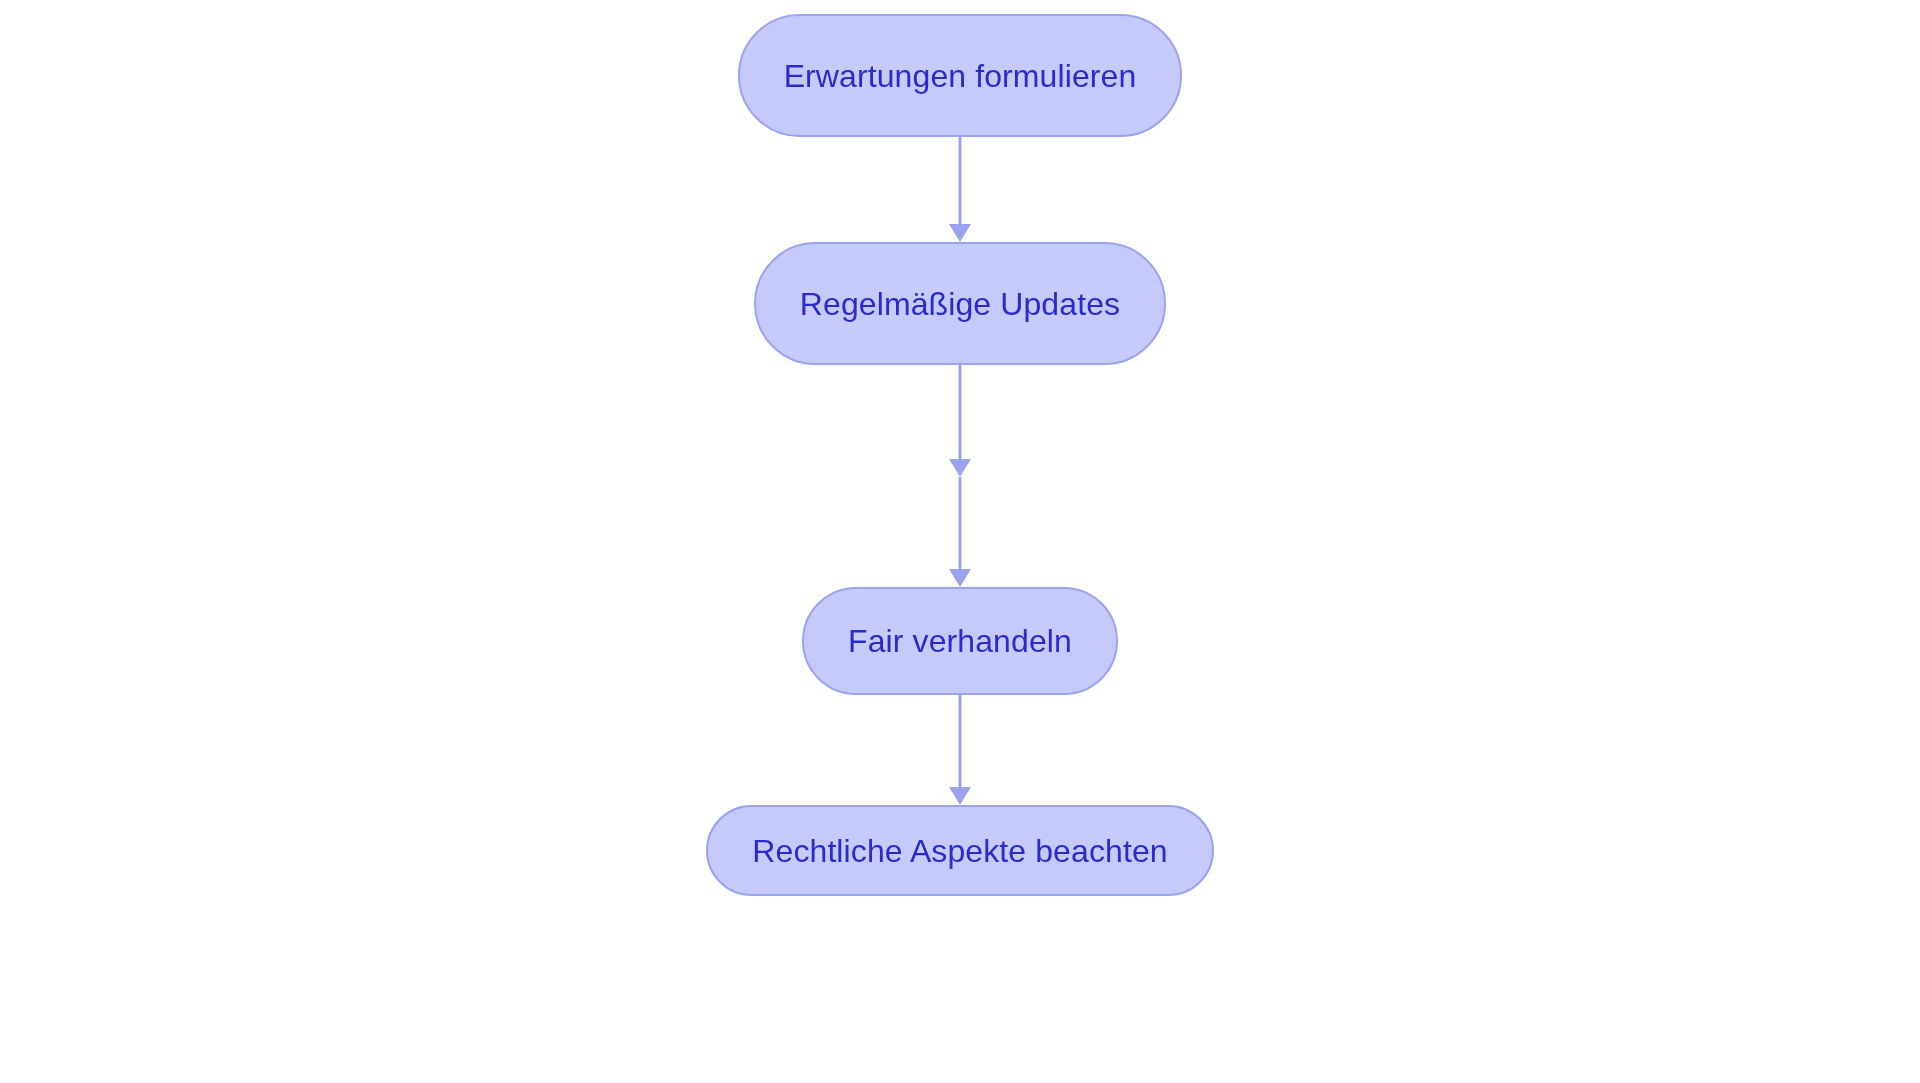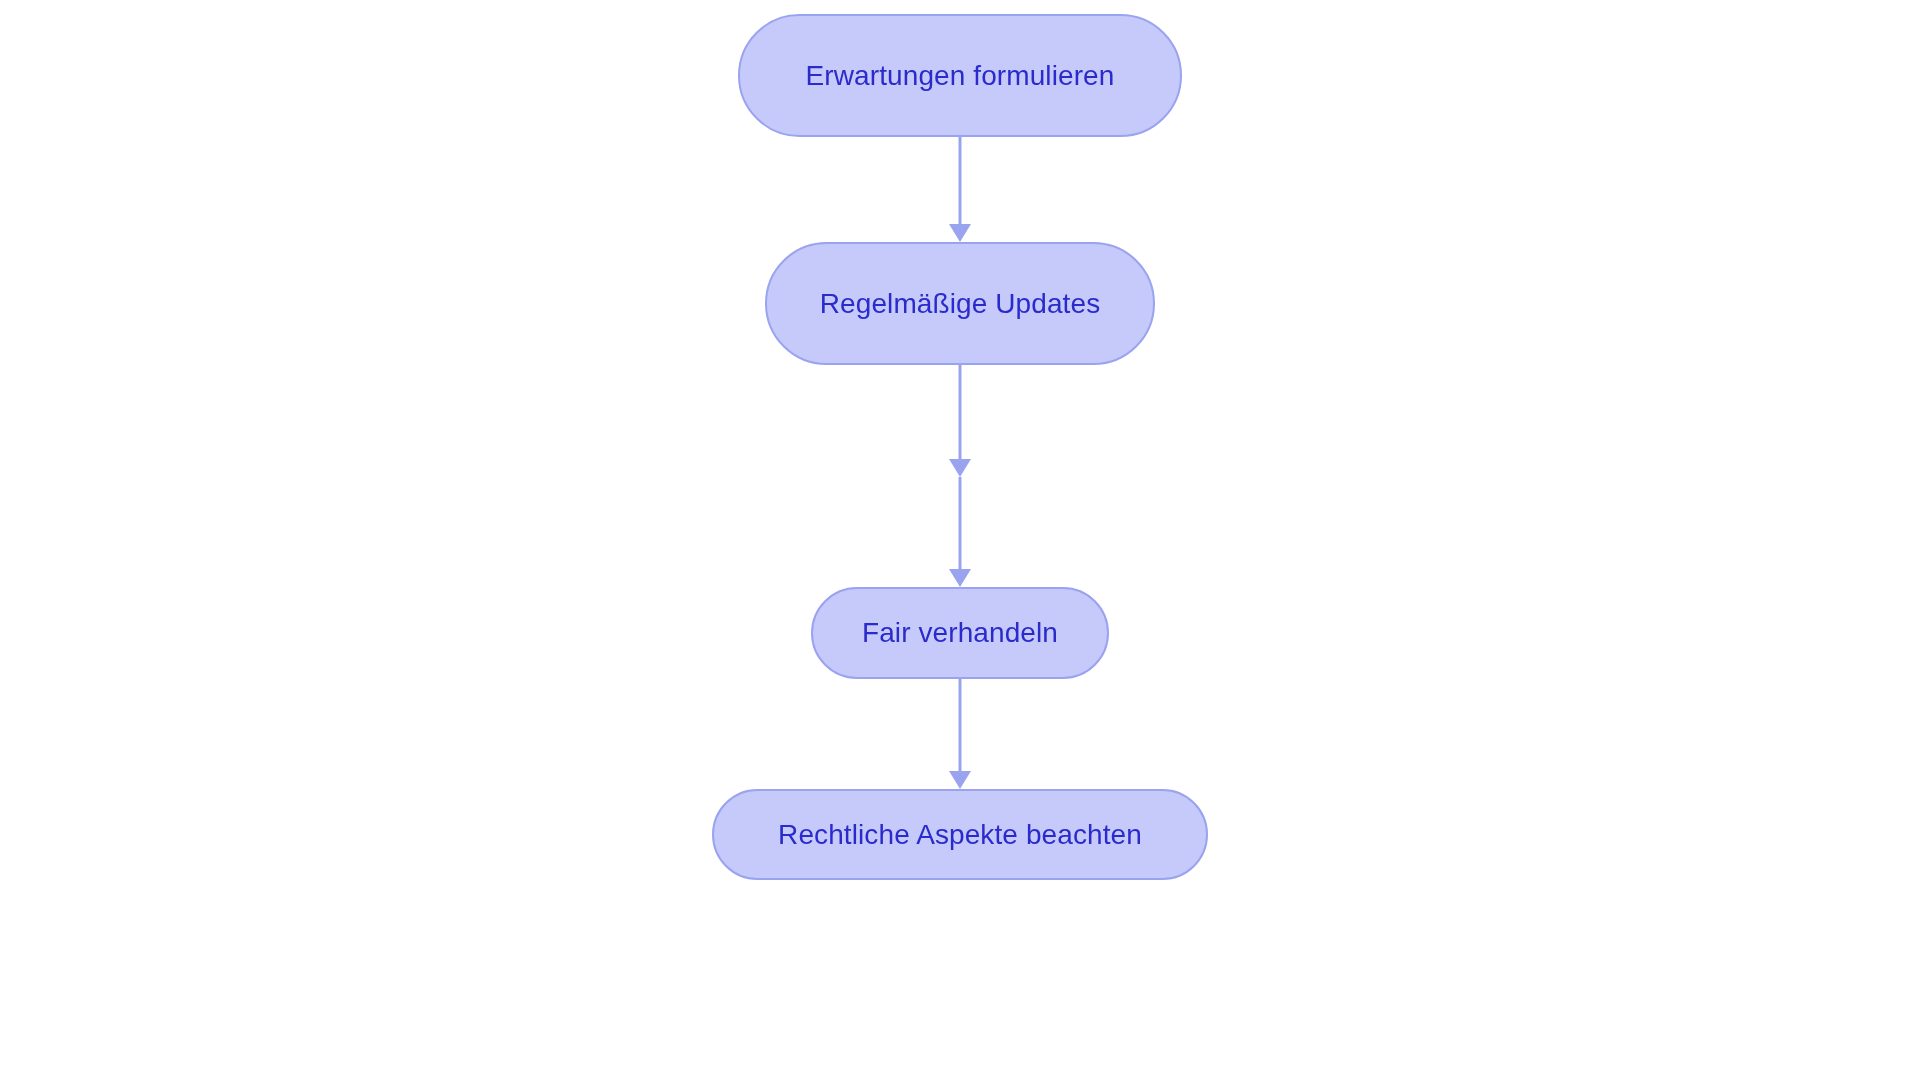--- a/index.html
+++ b/index.html
@@ -34,38 +34,38 @@
 
   .node {
     box-sizing: border-box;
     display: flex;
     align-items: center;
     justify-content: center;
     background: #c5cafa;
     border: 2px solid #9aa3f0;
     border-radius: 9999px;
     color: #2b2bcc;
-    font-size: 28px;
+    font-size: 32px;
     font-weight: 400;
     letter-spacing: 0.1px;
     line-height: 1;
     white-space: nowrap;
     padding: 0 44px;
   }
 
   .node-label {
     color: #2b2bcc;
     pointer-events: none;
   }
 
   
   .node-0 { height: 123px; min-width: 444px; margin-top: 14px; }
   .node-1 { height: 123px; min-width: 390px; }
   .node-2 { height: 123px; min-width: 448px; }
-  .node-3 { height: 92px; min-width: 298px; }
+  .node-3 { height: 108px; min-width: 298px; }
   .node-4 { height: 91px; min-width: 496px; }
 
   .connector {
     position: relative;
     width: 24px;
     display: flex;
     justify-content: center;
   }
   .connector-0 { height: 105px; }
   .connector-1 { height: 112px; }

